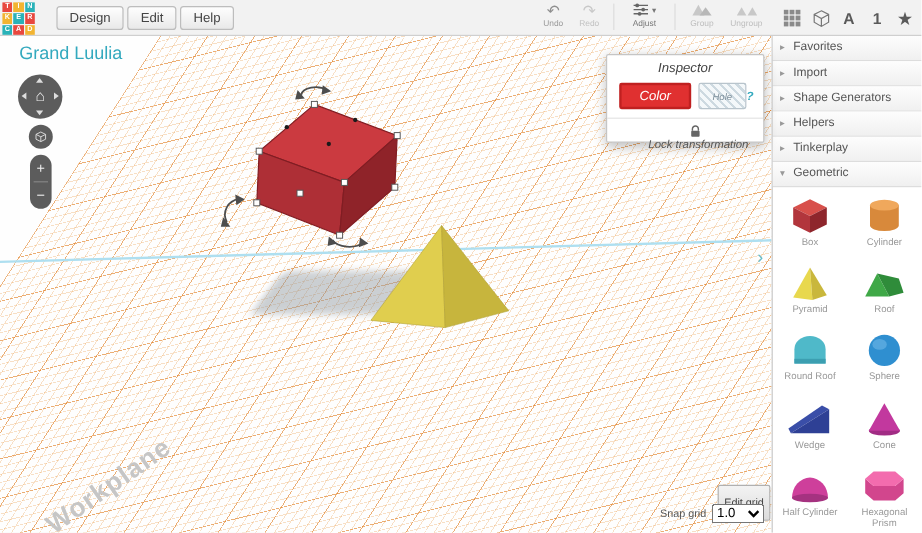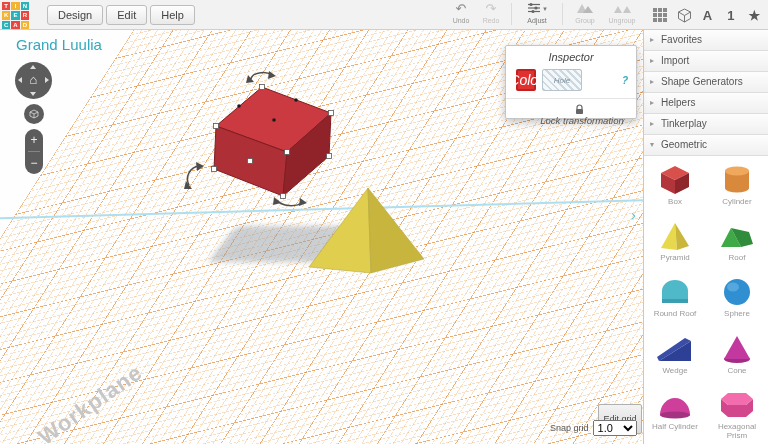--- a/index.html
+++ b/index.html
@@ -62,21 +62,21 @@
   .collapse-chevron { position:absolute; left:631px; top:176px; font-size:15px; color:#63bccb; z-index:5; cursor:pointer; }
   .editgrid-btn { position:absolute; left:598px; top:374px; width:44px; height:30px; font-family:inherit; font-size:9px; line-height:11px; color:#444; background:linear-gradient(#f3f3f3,#dcdcdc); border:1px solid #b0b0b0; border-radius:2px; z-index:5; cursor:pointer; }
   .snaprow { position:absolute; left:550px; top:390px; display:flex; align-items:center; z-index:5; }
   .snaplabel { font-size:9px; color:#555; margin-right:4px; }
   .snapselect { width:44px; height:16px; font-family:inherit; font-size:11px; }
 
   
   .inspector { position:absolute; left:505px; top:45px; width:132px; height:74px; background:#fff; border:1px solid #c5c5c5; border-radius:2px; box-shadow:0 3px 10px rgba(0,0,0,.25); z-index:15;font-style:italic; }
   .insp-title { text-align:center; font-size:11px; color:#444; margin-top:5px; }
   .insp-row { display:flex; align-items:center; margin:6px 8px 0 10px; }
-  .swatch-color { width:20px; height:22px; background:#E03030; border:2px solid #C02020; border-radius:2px; color:#fff; font-size:14px; display:flex; align-items:center; justify-content:center; cursor:pointer; }
+  .swatch-color { width:60px; height:22px; background:#E03030; border:2px solid #C02020; border-radius:2px; color:#fff; font-size:11px; display:flex; align-items:center; justify-content:center; cursor:pointer; }
   .swatch-hole { width:40px; height:22px; margin-left:6px; border:1px solid #b8c4cc; border-radius:2px; background:repeating-linear-gradient(45deg,#cdd9e0 0 2px,#f4f8fa 2px 5px); color:#7d8f9b; font-size:8px; display:flex; align-items:center; justify-content:center; cursor:pointer; }
   .insp-help { margin-left:auto; font-size:10px; font-weight:bold; color:#33A9BE; cursor:pointer; }
   .insp-div { border-top:1px solid #e4e4e4; margin-top:7px; }
   .insp-lock { display:flex; align-items:center; padding:5px 0 0 22px; font-size:9.5px; color:#555; cursor:pointer;flex-direction:column; }
   .lock-icon { margin-right:5px; display:inline-flex; }
 
   
   .sidebar { position:absolute; left:643px; top:30px; width:125px; height:414px; background:#fff; border-left:1px solid #c9c9c9; z-index:10; }
   .sect { position:relative; height:21px; line-height:20px; background:linear-gradient(#fdfdfd,#f0f0f0); border-bottom:1px solid #ddd; font-size:10px; color:#555; padding-left:17px; cursor:pointer; white-space:nowrap; overflow:hidden; }
   .sect .arr { position:absolute; left:6px; top:0; font-size:8px; color:#999; }

